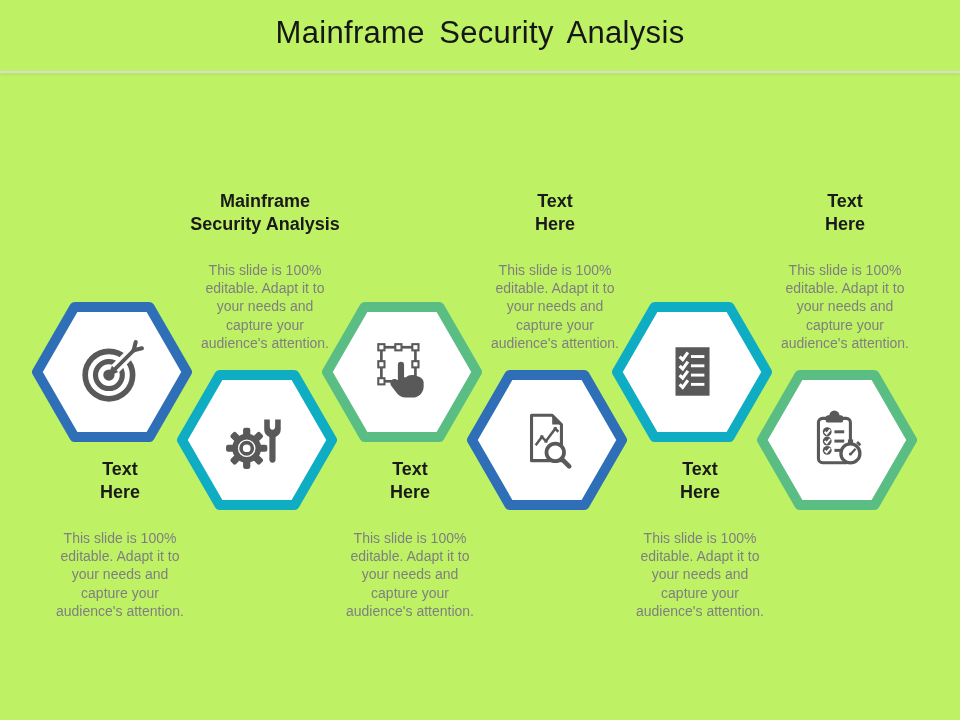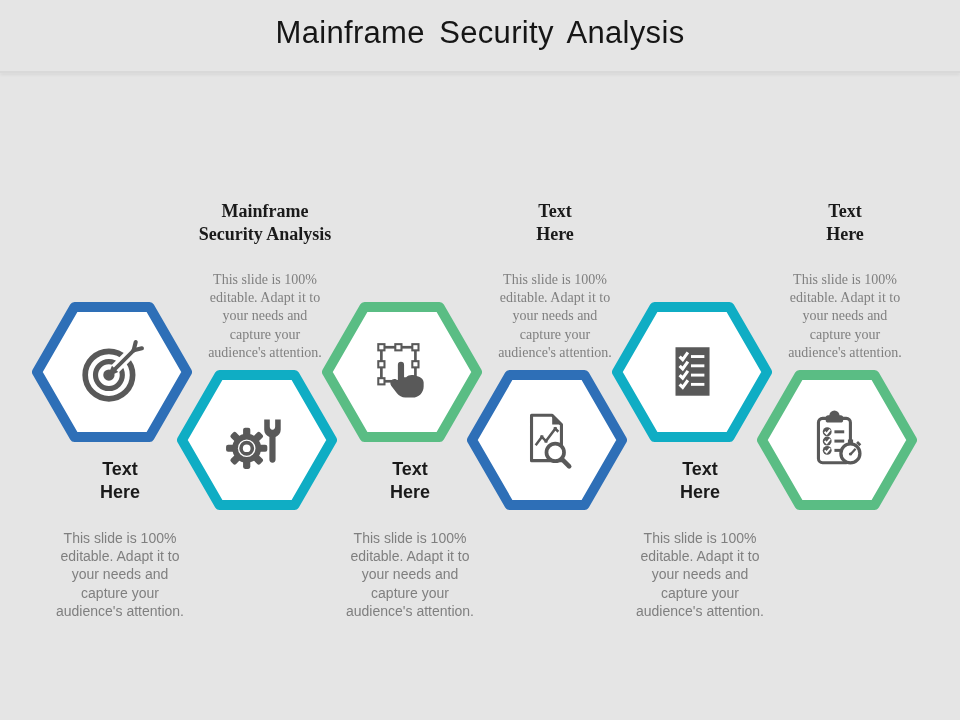--- a/index.html
+++ b/index.html
@@ -1,35 +1,35 @@
 <!DOCTYPE html>
 <html><head>
 <meta charset="utf-8">
 <style>
   html,body{margin:0;padding:0;background:#ffffff;}
   body{width:960px;height:720px;position:relative;overflow:hidden;
        font-family:"Liberation Sans","DejaVu Sans",sans-serif;}
-  .slide{position:absolute;inset:0;background:#e5e5e5;}
+  .slide{position:absolute;inset:0;background:#bef264;}
 
   .title{position:absolute;top:12px;left:0;width:960px;text-align:center;
          font-size:31px;font-weight:400;color:#161616;margin:0;
          word-spacing:0.18em;letter-spacing:0.01em;line-height:1.35;}
   .divider{position:absolute;top:71px;left:0;width:960px;height:2px;
            background:#d9d9d9;box-shadow:0 2px 3px rgba(0,0,0,0.07);}
 
   .hex{position:absolute;width:160px;height:140px;}
   .hex .hex-shape{position:absolute;left:0;top:0;}
   .hex .icon{position:absolute;left:47px;top:37px;}
   .hex-1,.hex-3,.hex-5{top:302px;}
   .hex-2,.hex-4,.hex-6{top:370px;}
   .hex-1{left:32px;} .hex-2{left:177px;} .hex-3{left:322px;}
   .hex-4{left:467px;} .hex-5{left:612px;} .hex-6{left:757px;}
 
   .tb{position:absolute;width:190px;text-align:center;}
-  .tb-above{top:200px;font-family:Liberation Serif, serif;}
+  .tb-above{top:190px;}
   .tb-below{top:458px;}
   .tb-1{left:25px;} .tb-2{left:170px;} .tb-3{left:315px;}
   .tb-4{left:460px;} .tb-5{left:605px;} .tb-6{left:750px;}
   .tb .h{font-size:18px;font-weight:700;color:#1a1a1a;line-height:1.25;
          white-space:pre-line;}
   .tb .b{margin-top:26px;font-size:14px;color:#7f7f7f;line-height:1.3;
          white-space:pre-line;}
 
   .icon{color:#595959;}
 </style>

